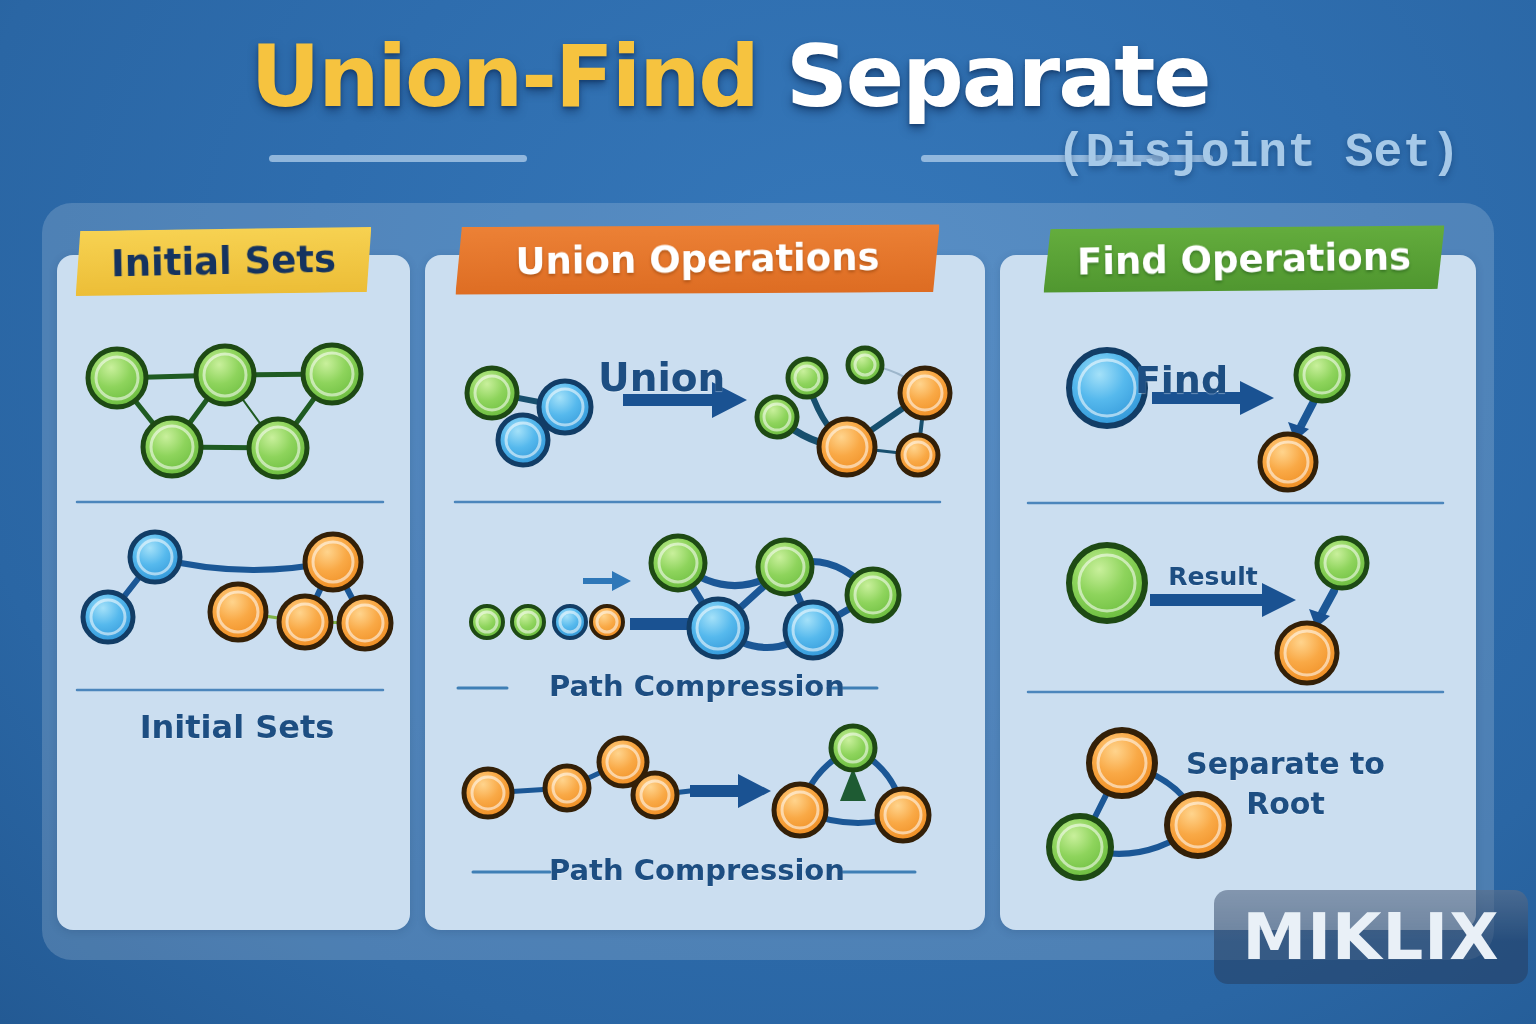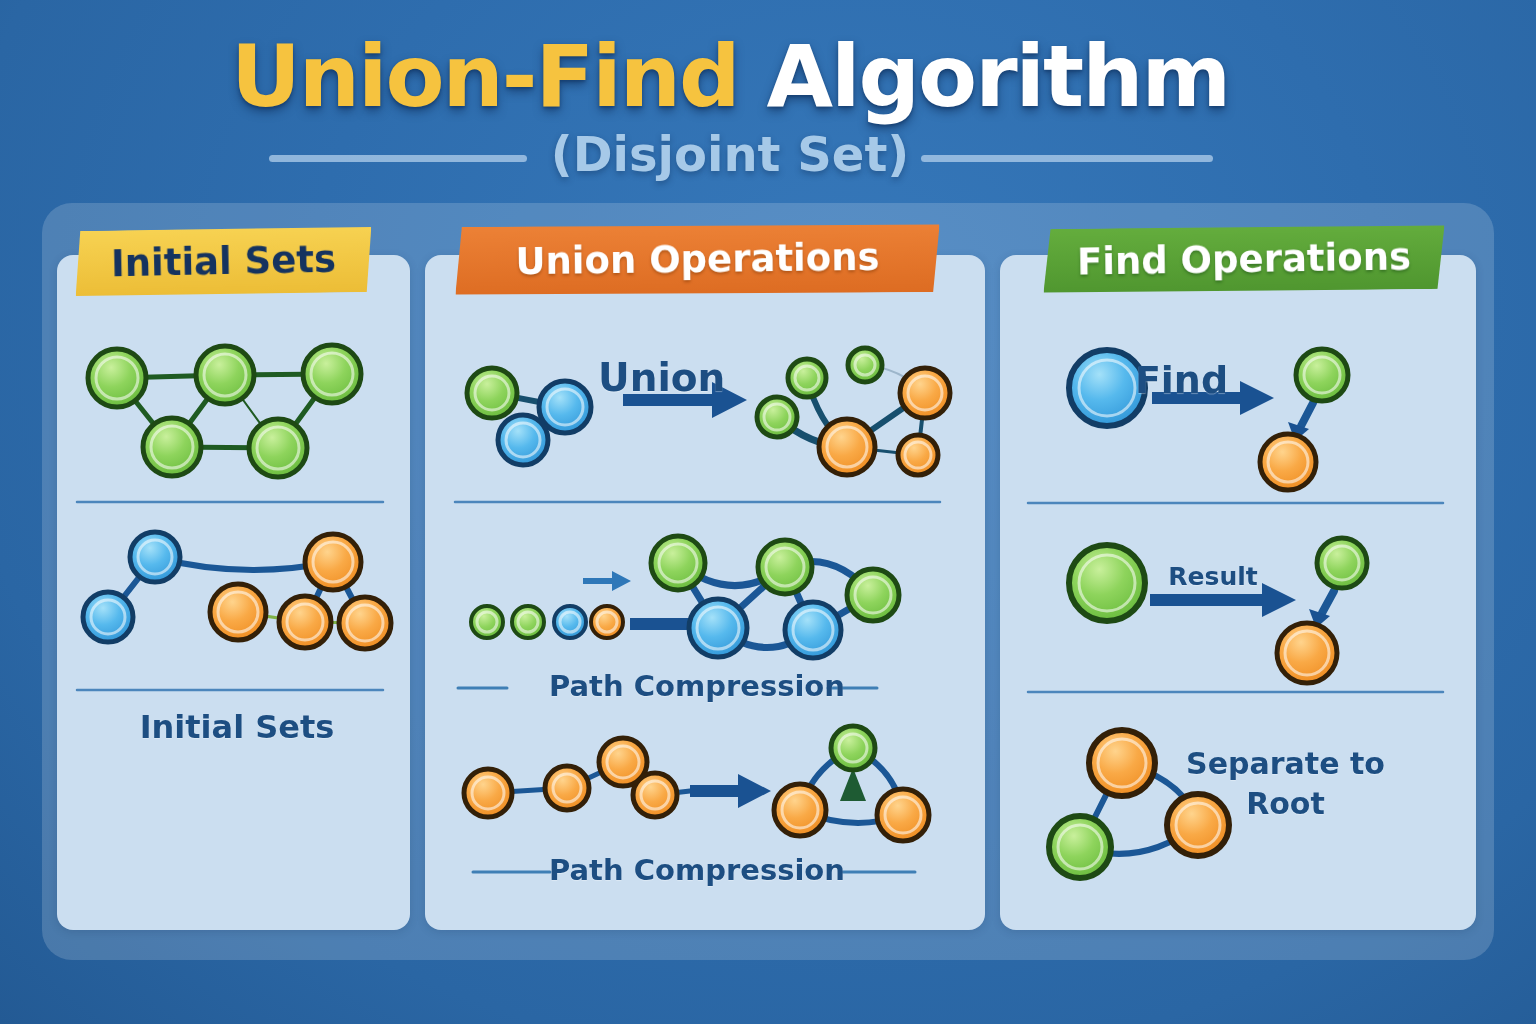--- a/index.html
+++ b/index.html
@@ -7,22 +7,22 @@
     position:relative;width:1536px;height:1024px;overflow:hidden;
     font-family:"DejaVu Sans","Liberation Sans",sans-serif;
     background:radial-gradient(ellipse at 55% 30%, #3678ba 0%, #2e6dae 45%, #2a66a4 75%, #235a94 100%);
   }
   .abs{position:absolute;}
   
   .title{left:0;top:26px;width:1460px;text-align:center;font-size:86px;font-weight:bold;letter-spacing:-2px;
          text-shadow:0 5px 10px rgba(12,44,88,.55),0 2px 3px rgba(12,44,88,.45);}
   .title .hl{color:#f6c33f;}
   .title .wh{color:#ffffff;}
-  .subtitle{left:0;top:126px;width:1460px;text-align:center;font-size:48px;font-weight:bold;color:#a6c9e8;
-            text-shadow:0 3px 6px rgba(12,44,88,.4);}
+  .subtitle{left:0;top:126px;width:1460px;text-align:right;font-size:48px;font-weight:bold;color:#a6c9e8;
+            text-shadow:0 3px 6px rgba(12,44,88,.4);font-family:Liberation Mono, monospace;}
   .subline{height:7px;border-radius:4px;background:rgba(186,213,240,.7);top:155px;}
   .subline.l{left:269px;width:258px;}
   .subline.r{left:921px;width:292px;}
   
   .outer-card{left:42px;top:203px;width:1452px;height:757px;border-radius:30px;background:rgba(255,255,255,.17);}
   .panel{background:#cbdef0;border-radius:16px;box-shadow:0 2px 8px rgba(20,50,90,.18);}
   .panel.p1{left:57px;top:255px;width:353px;height:675px;}
   .panel.p2{left:425px;top:255px;width:560px;height:675px;}
   .panel.p3{left:1000px;top:255px;width:476px;height:675px;}
   
@@ -65,21 +65,21 @@
   .logo-text{font-size:64px;font-weight:bold;letter-spacing:1px;color:#e9f0f7;}
   .website{left:1204px;top:984px;width:330px;text-align:center;font-size:31px;font-weight:bold;color:#142a46;
       text-shadow:0 0 5px rgba(150,190,230,.95),0 0 2px rgba(170,205,240,.95),0 1px 2px rgba(150,190,230,.9);}
 </style>
 </head>
 <body>
 
 <div class="stage">
 
   <div class="abs title">
-    <span class="hl">Union-Find</span><span class="wh"> Algorithm</span>
+    <span class="hl">Union-Find</span><span class="wh"> Separate</span>
   </div>
   <div class="abs subline l"></div>
   <div class="abs subline r"></div>
   <div class="abs subtitle">(Disjoint Set)</div>
 
   <div class="abs outer-card"></div>
   <div class="abs panel p1"></div>
   <div class="abs panel p2"></div>
   <div class="abs panel p3"></div>
 
@@ -364,14 +364,17 @@
   <div class="abs lbl union">Union</div>
   <div class="abs lbl pc1">Path Compression</div>
   <div class="abs lbl pc2">Path Compression</div>
   <div class="abs lbl find">Find</div>
   <div class="abs lbl result">Result</div>
   <div class="abs lbl conn">
     <div>Separate to</div>
     <div>Root</div>
   </div>
 
+  <div class="abs logo-box">
+    <span class="logo-text">MIKLIX</span>
+  </div>
 
 </div>
 
 </body></html>

